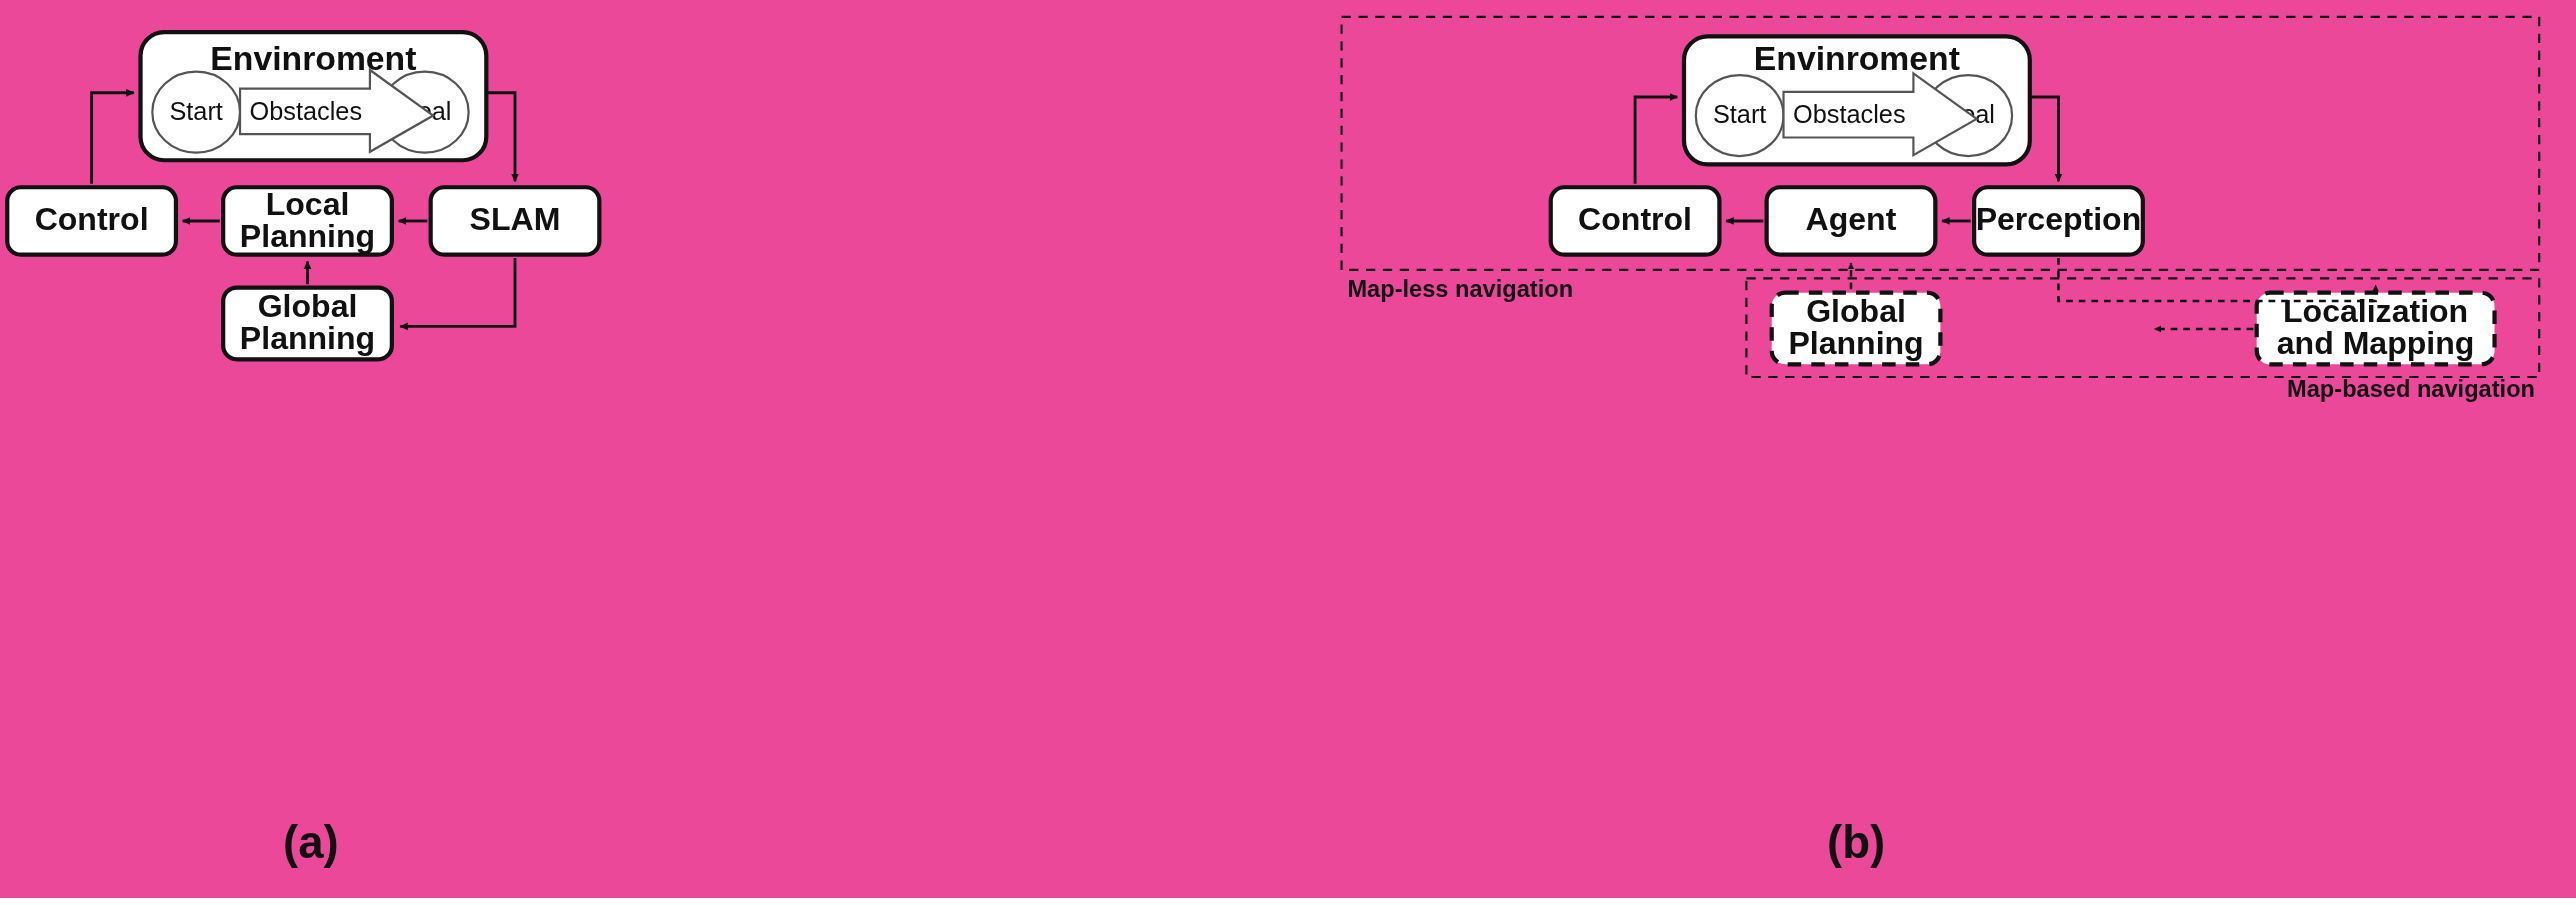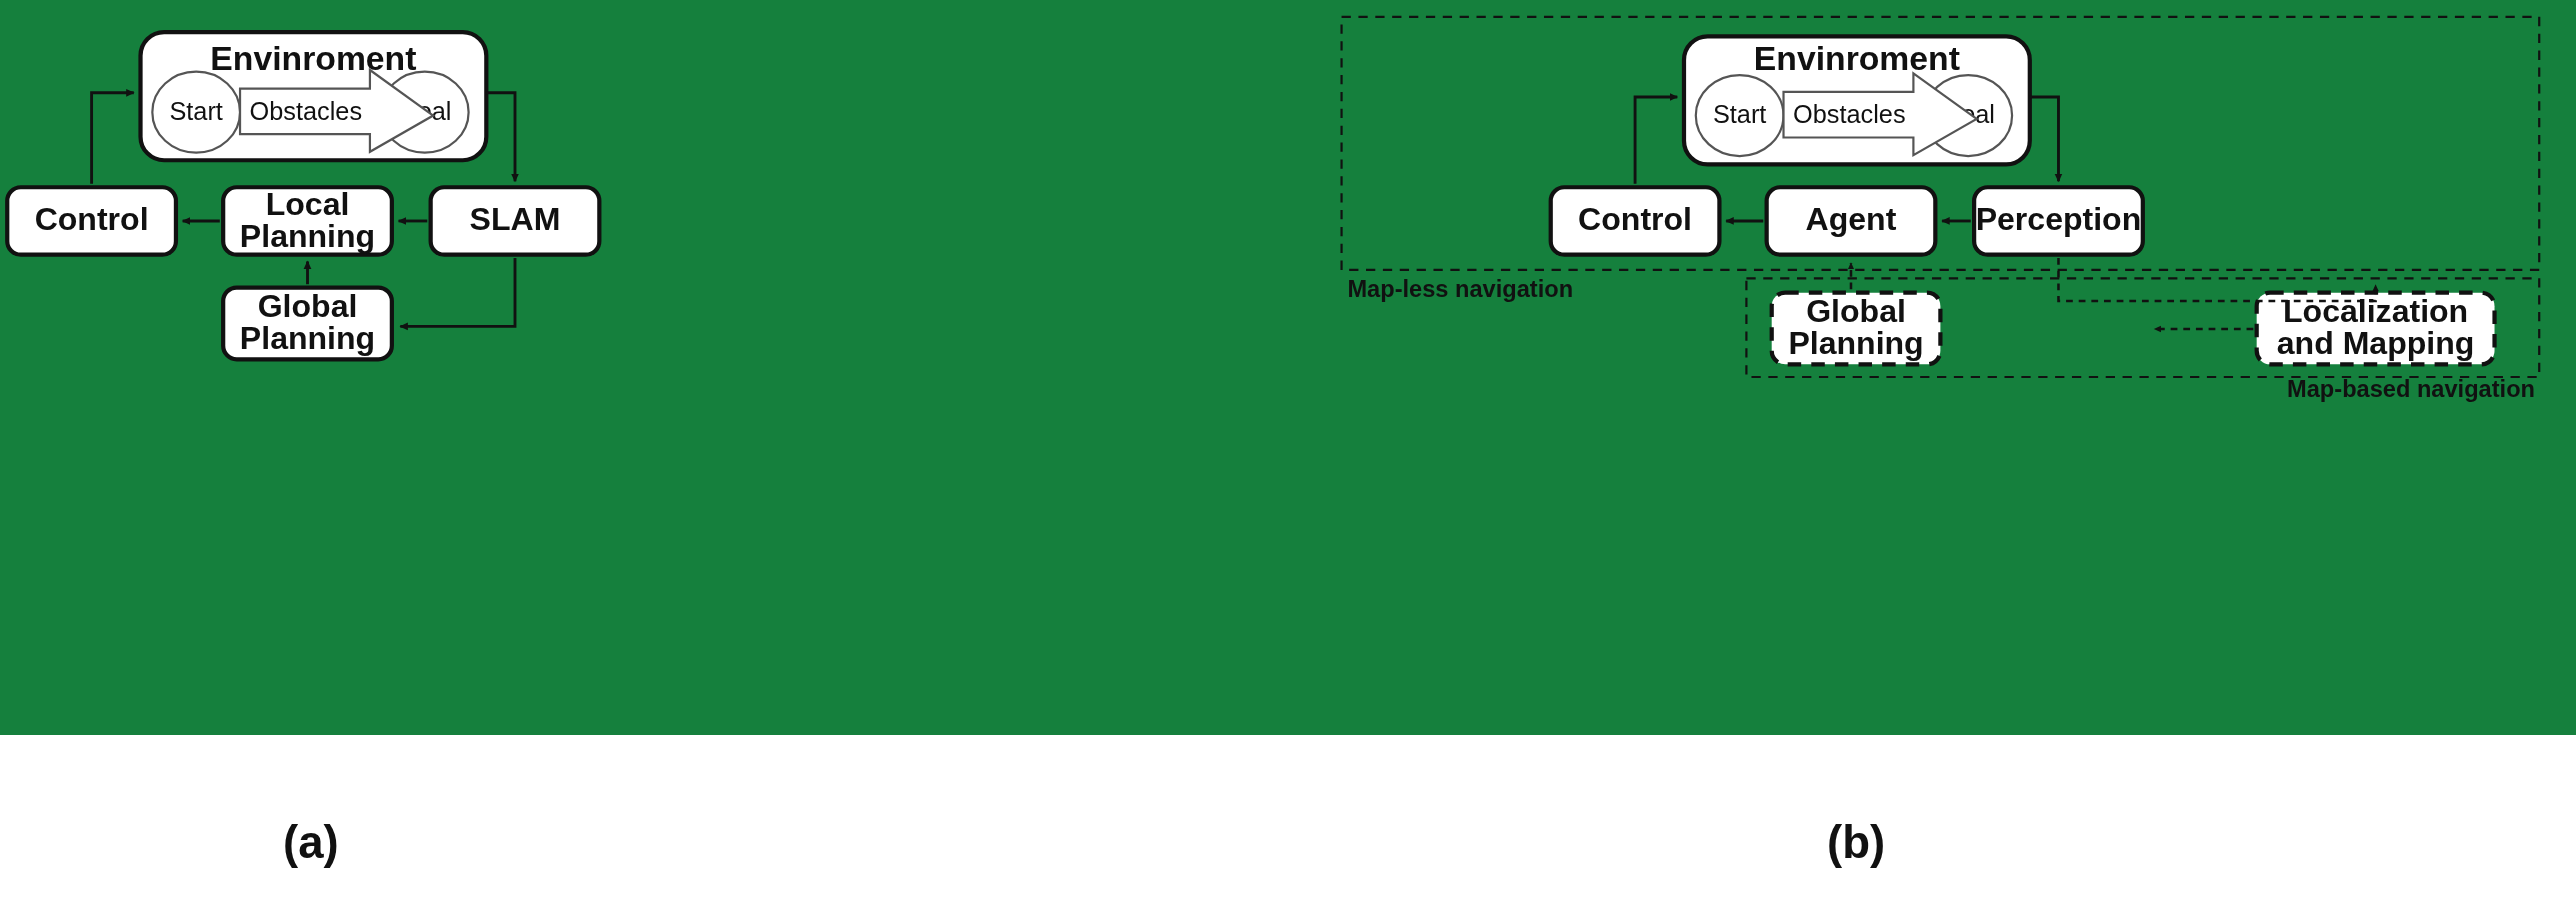--- a/index.html
+++ b/index.html
@@ -1,18 +1,18 @@
 <!DOCTYPE html>
 <html style="font-size:13.5px"><head>
 <meta charset="utf-8">
 <style>
   html,body{margin:0;padding:0;background:#ffffff;}
   body{width:2576px;height:905px;overflow:hidden;
        font-family:"Liberation Sans",sans-serif;}
-  #stage{position:relative;width:2576px;height:735px;background:#15803d;}
+  #stage{position:relative;width:2576px;height:898px;background:#ec4899;}
   svg{display:block;}
   .txt{font-family:"Liberation Sans",sans-serif;fill:#111;}
   .boxlabel{font-size:38px;font-weight:700;text-anchor:middle;dominant-baseline:middle;}
   .envtitle{font-size:40px;font-weight:700;text-anchor:middle;dominant-baseline:middle;}
   .nodelabel{font-size:30px;font-weight:400;text-anchor:middle;dominant-baseline:middle;}
   .grouplabel{font-size:28px;font-weight:700;text-anchor:start;dominant-baseline:middle;}
   .grouplabel-r{font-size:28px;font-weight:700;text-anchor:end;dominant-baseline:middle;}
   .panelcap{font-size:54px;font-weight:700;text-anchor:middle;dominant-baseline:middle;}
 </style>
 </head>

